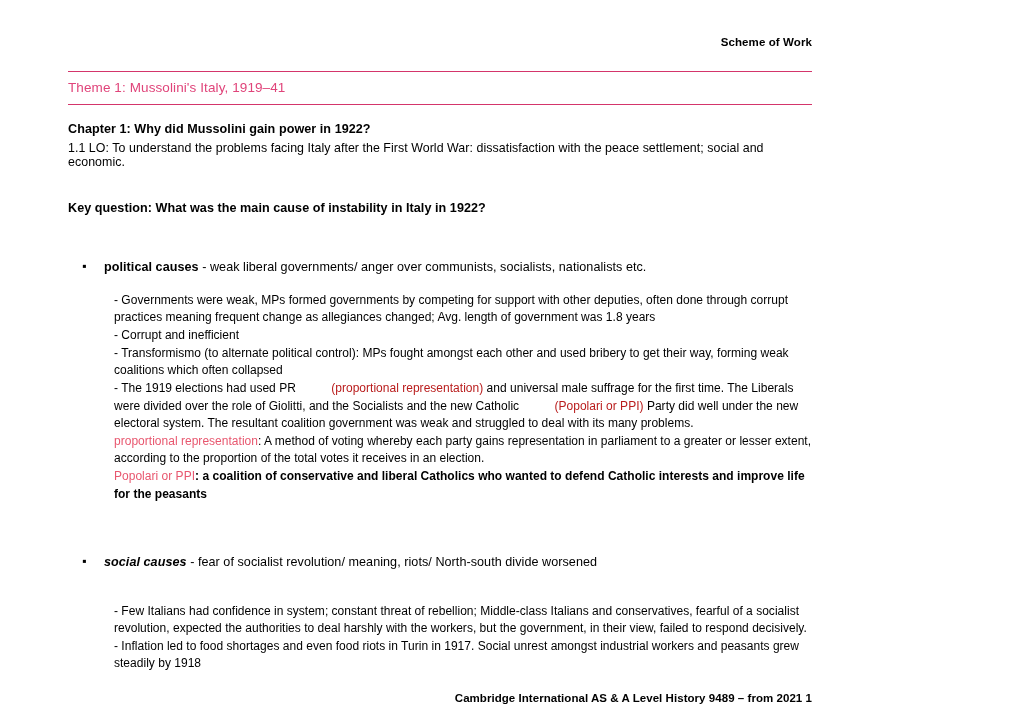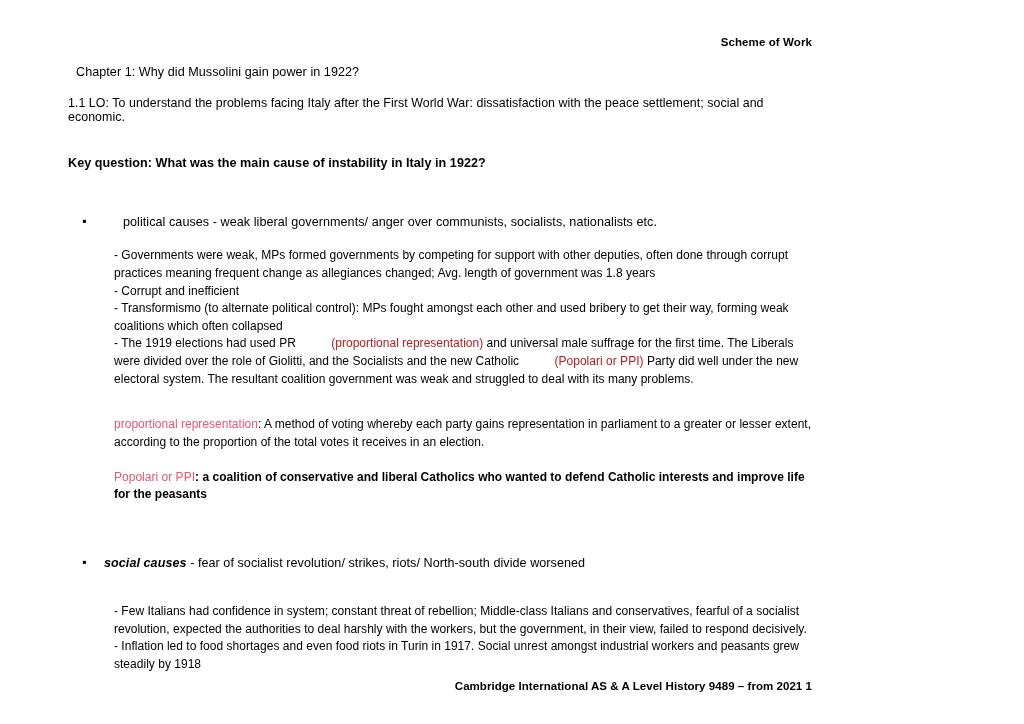--- a/index.html
+++ b/index.html
@@ -48,26 +48,25 @@
     font-size: 13.5px;
     line-height: 1;
     padding: 9px 0 9px 0;
     letter-spacing: 0.1px;
   }
 
   
   .chapter-title {
     margin-top: 17px;
     font-size: 12.6px;
-    font-weight: normal;
+    font-weight: bold;
     letter-spacing: 0.05px;
-    margin-left: 8px;
   }
   .lo-line {
-    margin-top: 17px;
+    margin-top: 5px;
     font-size: 12.4px;
     letter-spacing: 0.05px;
   }
   .key-question {
     margin-top: 32px;
     font-size: 12.6px;
     font-weight: bold;
     letter-spacing: 0.05px;
   }
 
@@ -84,60 +83,65 @@
     padding-left: 14px;
     box-sizing: border-box;
     font-size: 12.4px;
     line-height: 1.45;
   }
   .bullet-text {
     font-size: 12.6px;
     line-height: 1.45;
     letter-spacing: 0.05px;
   }
-  .lead-bold { font-weight: normal; margin-left: 19px; }
+  .lead-bold { font-weight: bold; }
   .lead-bold-italic { font-weight: bold; font-style: italic; }
 
   
   .body-block {
     margin-left: 46px;
     font-size: 12px;
     line-height: 1.47;
     letter-spacing: 0.02px;
   }
   .body-block.gap-a { margin-top: 16px; }
-  .body-block.gap-c { margin-top: 28px; }
-  .body-block.gap-d { margin-top: 17px; }
+  .body-block.gap-c { margin-top: 0; }
+  .body-block.gap-d { }
   .body-block.gap-e { margin-top: 31px; }
 
   .accent { color: #b91c1c; margin-left: 32px; }
   .accent-term { color: #e8576f; }
   .semi { font-weight: bold; }
 
   
   .doc-footer {
     position: absolute;
     left: 68px;
     right: 68px;
-    bottom: 32px;
+    bottom: 20px;
     text-align: right;
     font-size: 11.5px;
     font-weight: bold;
     letter-spacing: 0.05px;
   }
 </style>
 </head>
 <body>
 
 <div class="page">
 
   <div class="doc-header">
     <span>Scheme of Work</span>
   </div>
 
+  <div class="theme-block">
+    <hr class="rule">
+    <div class="theme-title">Theme 1: Mussolini's Italy, 1919–41</div>
+    <hr class="rule">
+  </div>
 
   <div class="chapter-title">Chapter 1: Why did Mussolini gain power in 1922?</div>
 
   <div class="lo-line">1.1 LO: To understand the problems facing Italy after the First World War: dissatisfaction with the peace settlement; social and economic.</div>
 
   <div class="key-question">Key question: What was the main cause of instability in Italy in 1922?</div>
 
   <div class="bullet-row first">
     <div class="bullet-mark">▪</div>
     <div class="bullet-text">
@@ -157,21 +161,21 @@
     <span class="accent-term">proportional representation</span><span>: </span><span>A method of voting whereby each party gains representation in parliament to a greater or lesser extent, according to the proportion of the total votes it receives in an election.</span>
   </div>
 
   <div class="body-block gap-d">
     <span class="accent-term">Popolari or PPI</span><span class="semi">: </span><span class="semi">a coalition of conservative and liberal Catholics who wanted to defend Catholic interests and improve life for the peasants</span>
   </div>
 
   <div class="bullet-row second">
     <div class="bullet-mark">▪</div>
     <div class="bullet-text">
-      <span class="lead-bold-italic">social causes</span><span> - fear of socialist revolution/ strikes, riots/ North-south divide worsened</span>
+      <span class="lead-bold-italic">social causes</span><span> - fear of socialist revolution/ meaning, riots/ North-south divide worsened</span>
     </div>
   </div>
 
   <div class="body-block gap-e">- Few Italians had confidence in system; constant threat of rebellion; Middle-class Italians and conservatives, fearful of a socialist revolution, expected the authorities to deal harshly with the workers, but the government, in their view, failed to respond decisively.</div>
   <div class="body-block">- Inflation led to food shortages and even food riots in Turin in 1917. Social unrest amongst industrial workers and peasants grew steadily by 1918</div>
 
   <div class="doc-footer">
     <span>Cambridge International AS &amp; A Level History 9489 – from 2021  1</span>
   </div>
 

